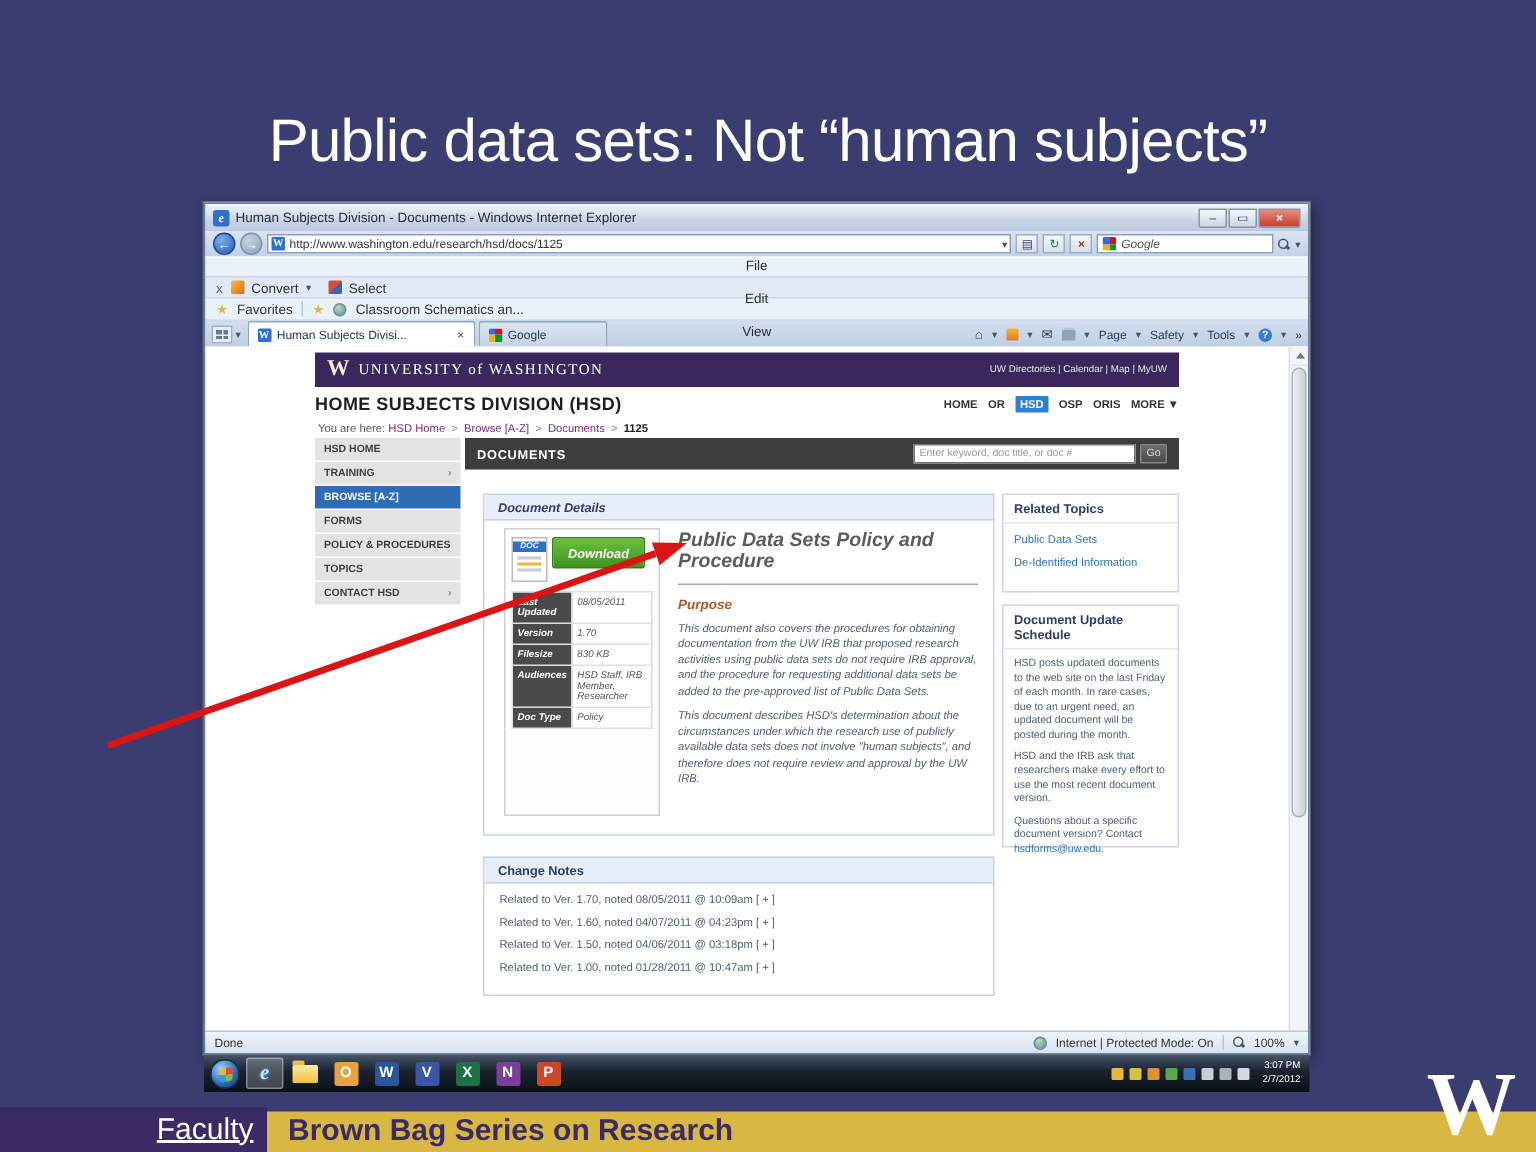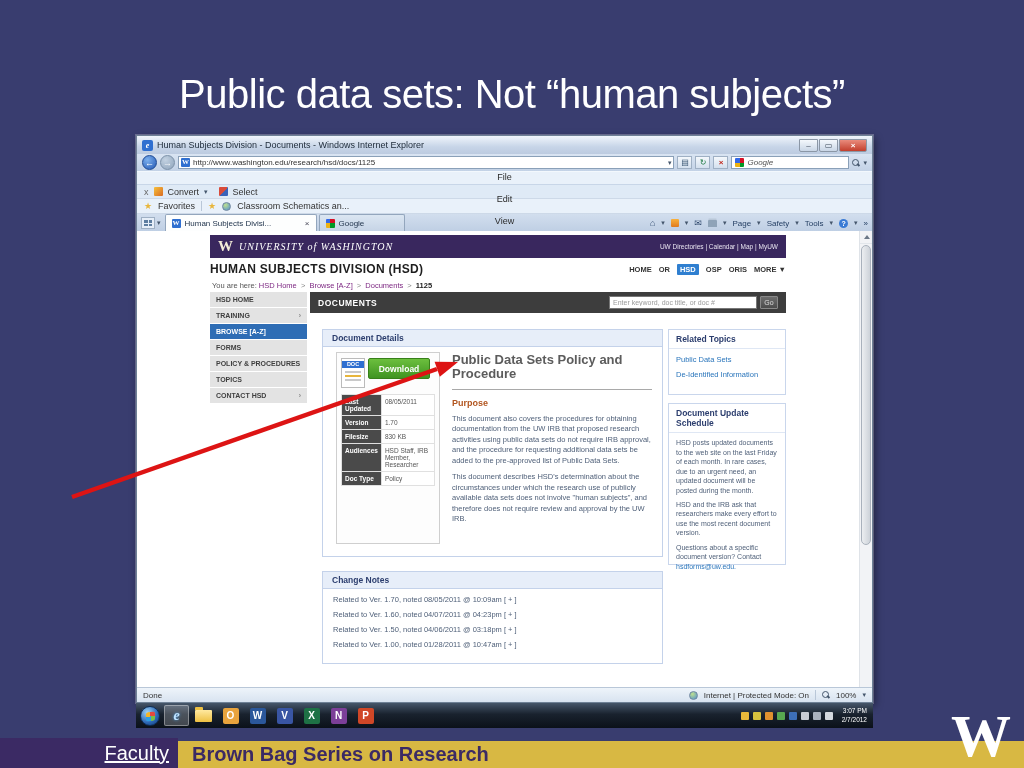--- a/index.html
+++ b/index.html
@@ -89,21 +89,21 @@
   .scroll-btn { height:13px; border-bottom:1px solid #e2e6eb; position:relative; }
   .scroll-btn::after { content:""; position:absolute; left:3.5px; top:4px; border-left:3px solid transparent;
     border-right:3px solid transparent; border-bottom:4px solid #6b7787; }
   .scroll-thumb { position:absolute; top:14px; left:1px; width:10px; height:300px;
     background:linear-gradient(90deg,#eceef1,#cdd2d9); border:1px solid #a9b1bc; border-radius:5px; }
 
   
   .wp-banner { position:absolute; left:73px; top:4px; width:576px; height:23px; background:#39275e;
     display:flex; align-items:center; padding:0 8px; color:#fff; }
   .wp-banner .bw { font-family:"Liberation Serif",serif; font-weight:bold; font-size:15px; margin-right:6px; color:#f3ecd8; }
-  .wp-banner .bname { font-family:"Liberation Serif",serif; font-size:10px; letter-spacing:1px;font-style:italic; }
+  .wp-banner .bname { font-family:"Liberation Serif",serif; font-size:10px; letter-spacing:1px; }
   .wp-banner .blinks { margin-left:auto; font-size:6.5px; color:#e8e4f0; }
   .wp-sitehead { position:absolute; left:73px; top:31px; width:576px; display:flex; align-items:center; }
   .wp-sitehead h1 { font-size:12px; color:#1e1e1e; letter-spacing:0.3px; }
   .wp-nav { margin-left:auto; display:flex; align-items:center; gap:7px; font-size:7.5px; font-weight:bold; color:#333; }
   .wp-nav .chip { background:#2f7fd0; color:#fff; padding:1px 3px; border-radius:1px; }
   .wp-breadcrumb { position:absolute; left:75px; top:50px; font-size:7.5px; color:#555; }
   .wp-breadcrumb a { color:#7d2882; text-decoration:none; }
   .wp-breadcrumb .cur { color:#222; font-weight:bold; }
   .wp-breadcrumb .sep { color:#888; margin:0 2px; }
 
@@ -118,21 +118,21 @@
 
   .wp-sidebar { position:absolute; left:73px; top:61px; width:97px; }
   .sb-item { height:16px; line-height:16px; background:#e3e3e3; border-bottom:1px solid #fff;
     color:#3f3f3f; font-size:7px; font-weight:bold; padding:0 6px; display:flex; }
   .sb-item .arr { margin-left:auto; color:#8a8a8a; }
   .sb-item.active { background:#2e6db5; color:#fff; }
 
   .panel { position:absolute; border:1px solid #c4d2ea; background:#fff; }
   .panel-h { height:17px; background:#e7eef9; border-bottom:1px solid #c4d2ea; color:#2c3e6e;
     font-size:8.5px; font-weight:bold; padding:3px 9px; }
-  .wp-details { left:185px; top:98px; width:341px; height:228px; }
+  .wp-details { left:185px; top:98px; width:341px; height:228px;font-style:italic; }
   .wp-changes { left:185px; top:340px; width:341px; height:93px; }
   .change-line { font-size:7.5px; color:#4e5f78; margin:6px 10px 0; }
 
   .doc-card { position:absolute; left:13px; top:22px; width:104px; height:192px; border:1px solid #cfcfcf; padding:5px 4px; background:#fdfdfd; }
   .doc-top { display:flex; gap:3px; align-items:flex-start; margin-bottom:6px; }
   .doc-icon { width:24px; height:30px; background:#fff; border:1px solid #bbb; position:relative; font-size:0; }
   .doc-icon .band { position:absolute; left:0; top:2px; width:100%; height:7px; background:#2f6fd0;
     color:#fff; font-size:5.5px; font-weight:bold; text-align:center; line-height:7px; }
   .doc-icon .l1,.doc-icon .l2,.doc-icon .l3 { position:absolute; left:3px; right:3px; height:2px; background:#c9c9c9; }
   .doc-icon .l1{ top:12px; } .doc-icon .l2{ top:16px; background:#e8b63c; } .doc-icon .l3{ top:20px; }
@@ -288,21 +288,21 @@
 
     <div class="b-content">
 
       <div class="wp-banner">
         <span class="bw">W</span>
         <span class="bname">UNIVERSITY of WASHINGTON</span>
         <span class="blinks">UW Directories  |  Calendar  |  Map  |  MyUW</span>
       </div>
 
       <div class="wp-sitehead">
-        <h1>HUMAN SUBJECTS DIVISION (HSD)</h1>
+        <h1>HOME SUBJECTS DIVISION (HSD)</h1>
         <span class="wp-nav">
           <span>HOME</span>
           <span>OR</span>
           <span class="chip">HSD</span>
           <span>OSP</span>
           <span>ORIS</span>
           <span>MORE ▼</span>
         </span>
       </div>
 

